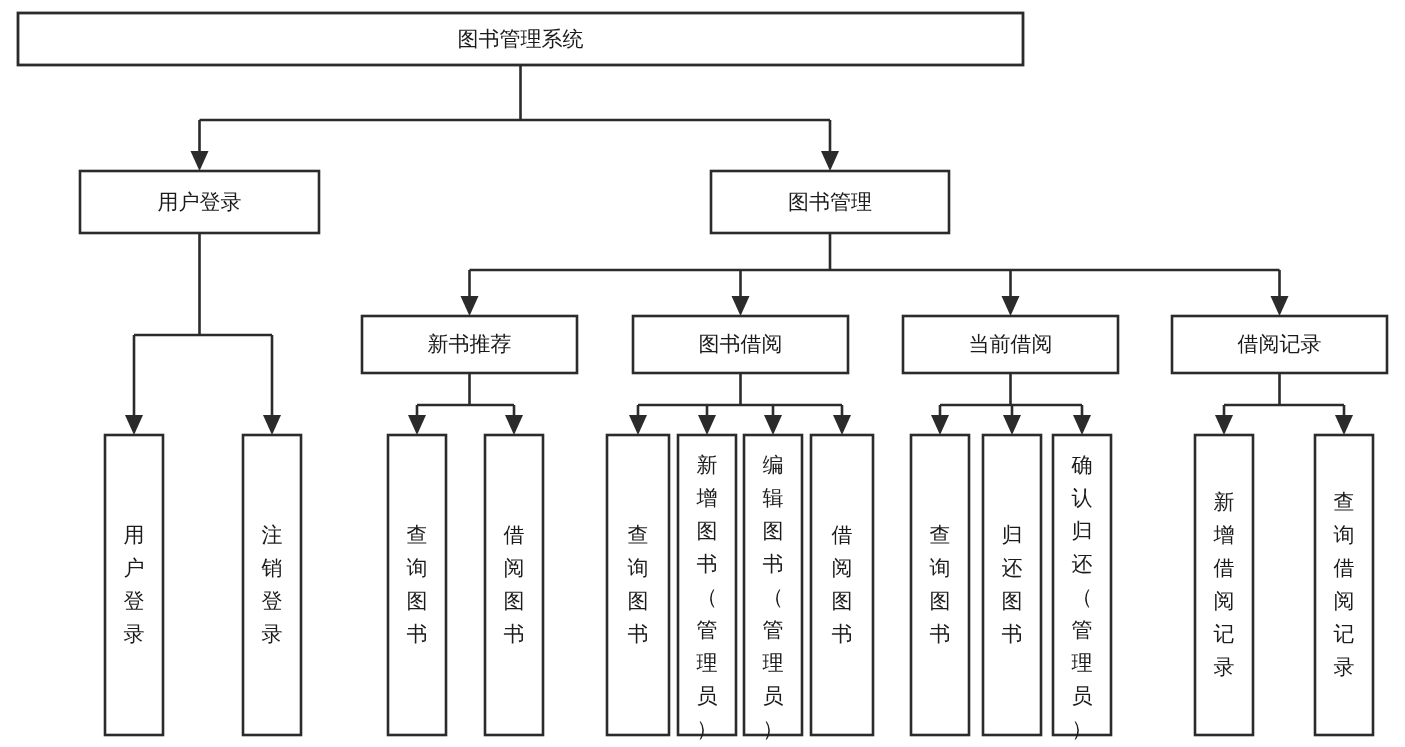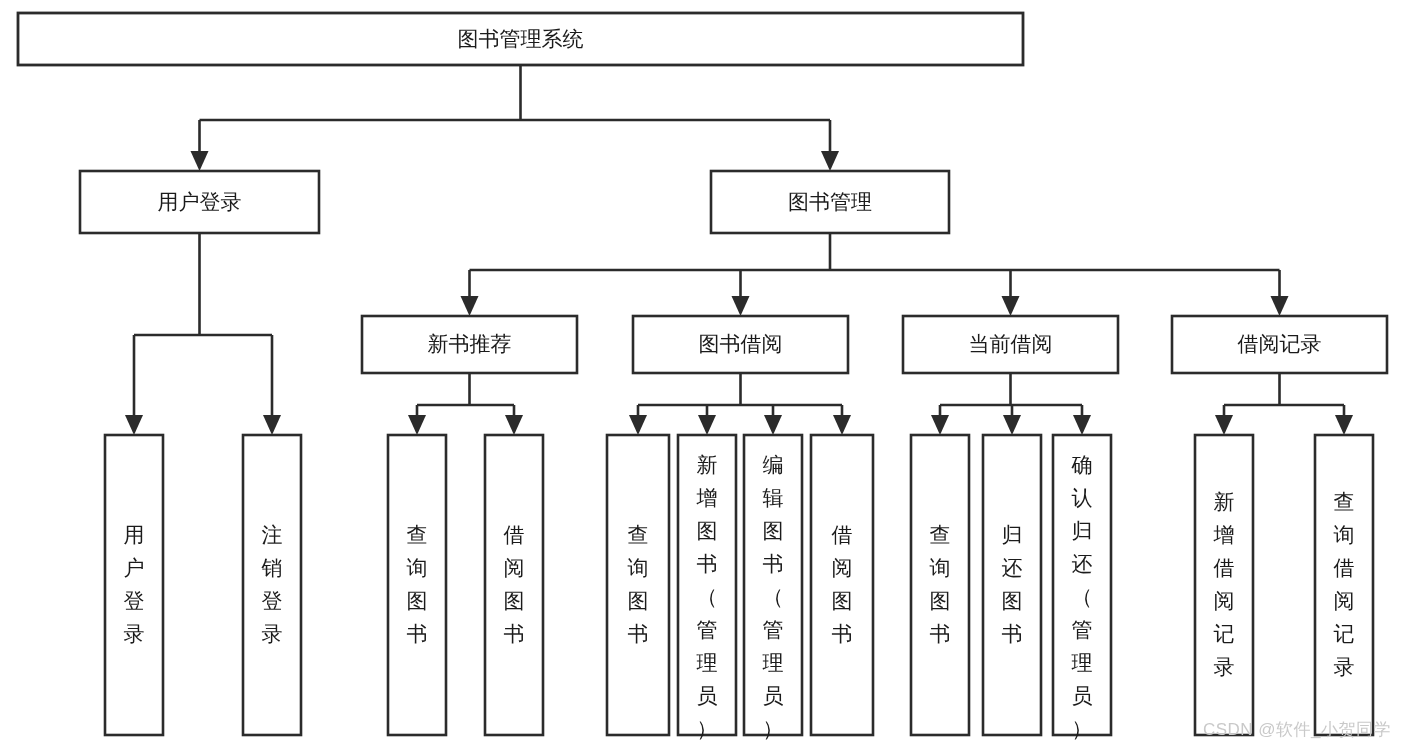--- a/index.html
+++ b/index.html
@@ -216,14 +216,13 @@
           <rect x="1195" y="435" width="58" height="300" class="node-box level-3"></rect>
           <text x="1224" y="502.5" class="node-label vertical"><tspan x="1224" dy="0">新</tspan><tspan x="1224" dy="33">增</tspan><tspan x="1224" dy="33">借</tspan><tspan x="1224" dy="33">阅</tspan><tspan x="1224" dy="33">记</tspan><tspan x="1224" dy="33">录</tspan></text>
         </g>
         <g>
           <rect x="1315" y="435" width="58" height="300" class="node-box level-3"></rect>
           <text x="1344" y="502.5" class="node-label vertical"><tspan x="1344" dy="0">查</tspan><tspan x="1344" dy="33">询</tspan><tspan x="1344" dy="33">借</tspan><tspan x="1344" dy="33">阅</tspan><tspan x="1344" dy="33">记</tspan><tspan x="1344" dy="33">录</tspan></text>
         </g>
       </g>
   </svg>
 
-  <div class="watermark">CSDN @软件_小贺同学</div>
 </div>
 
 </body></html>

